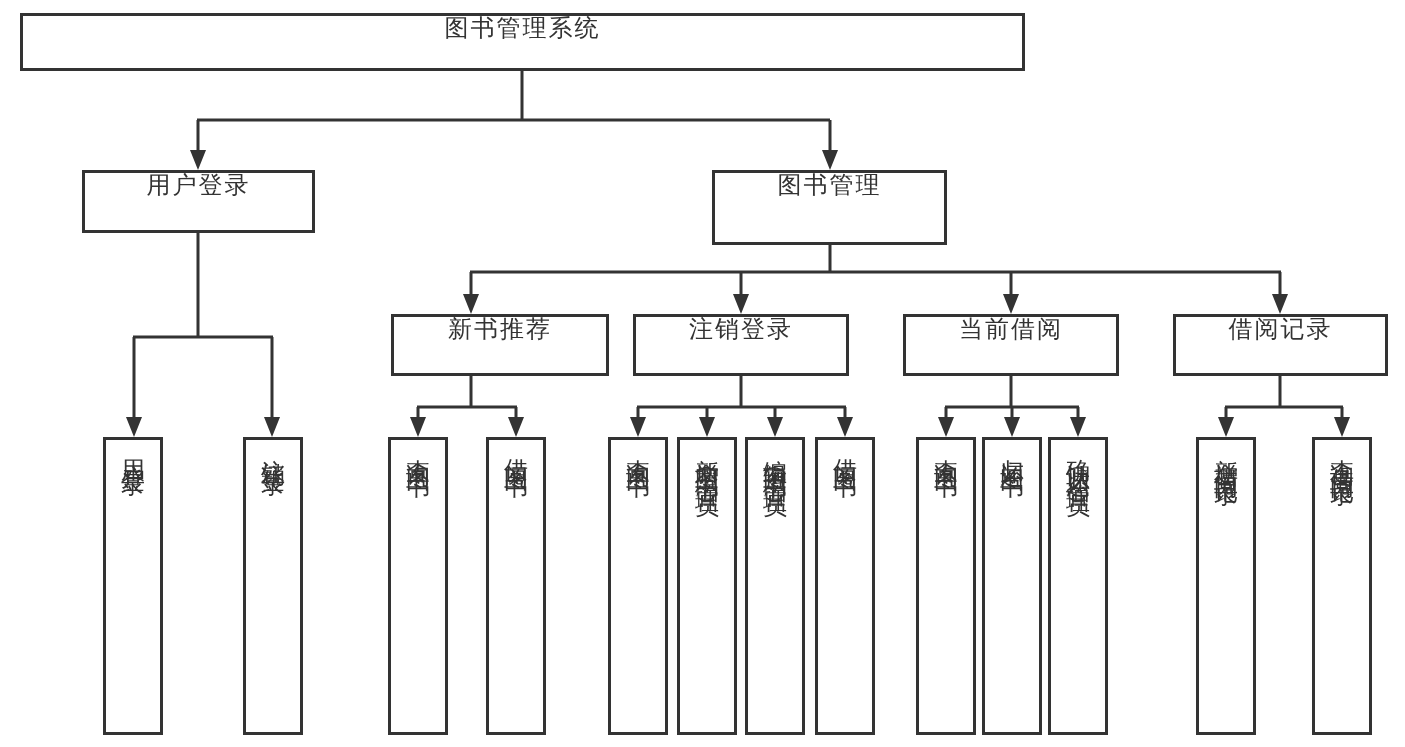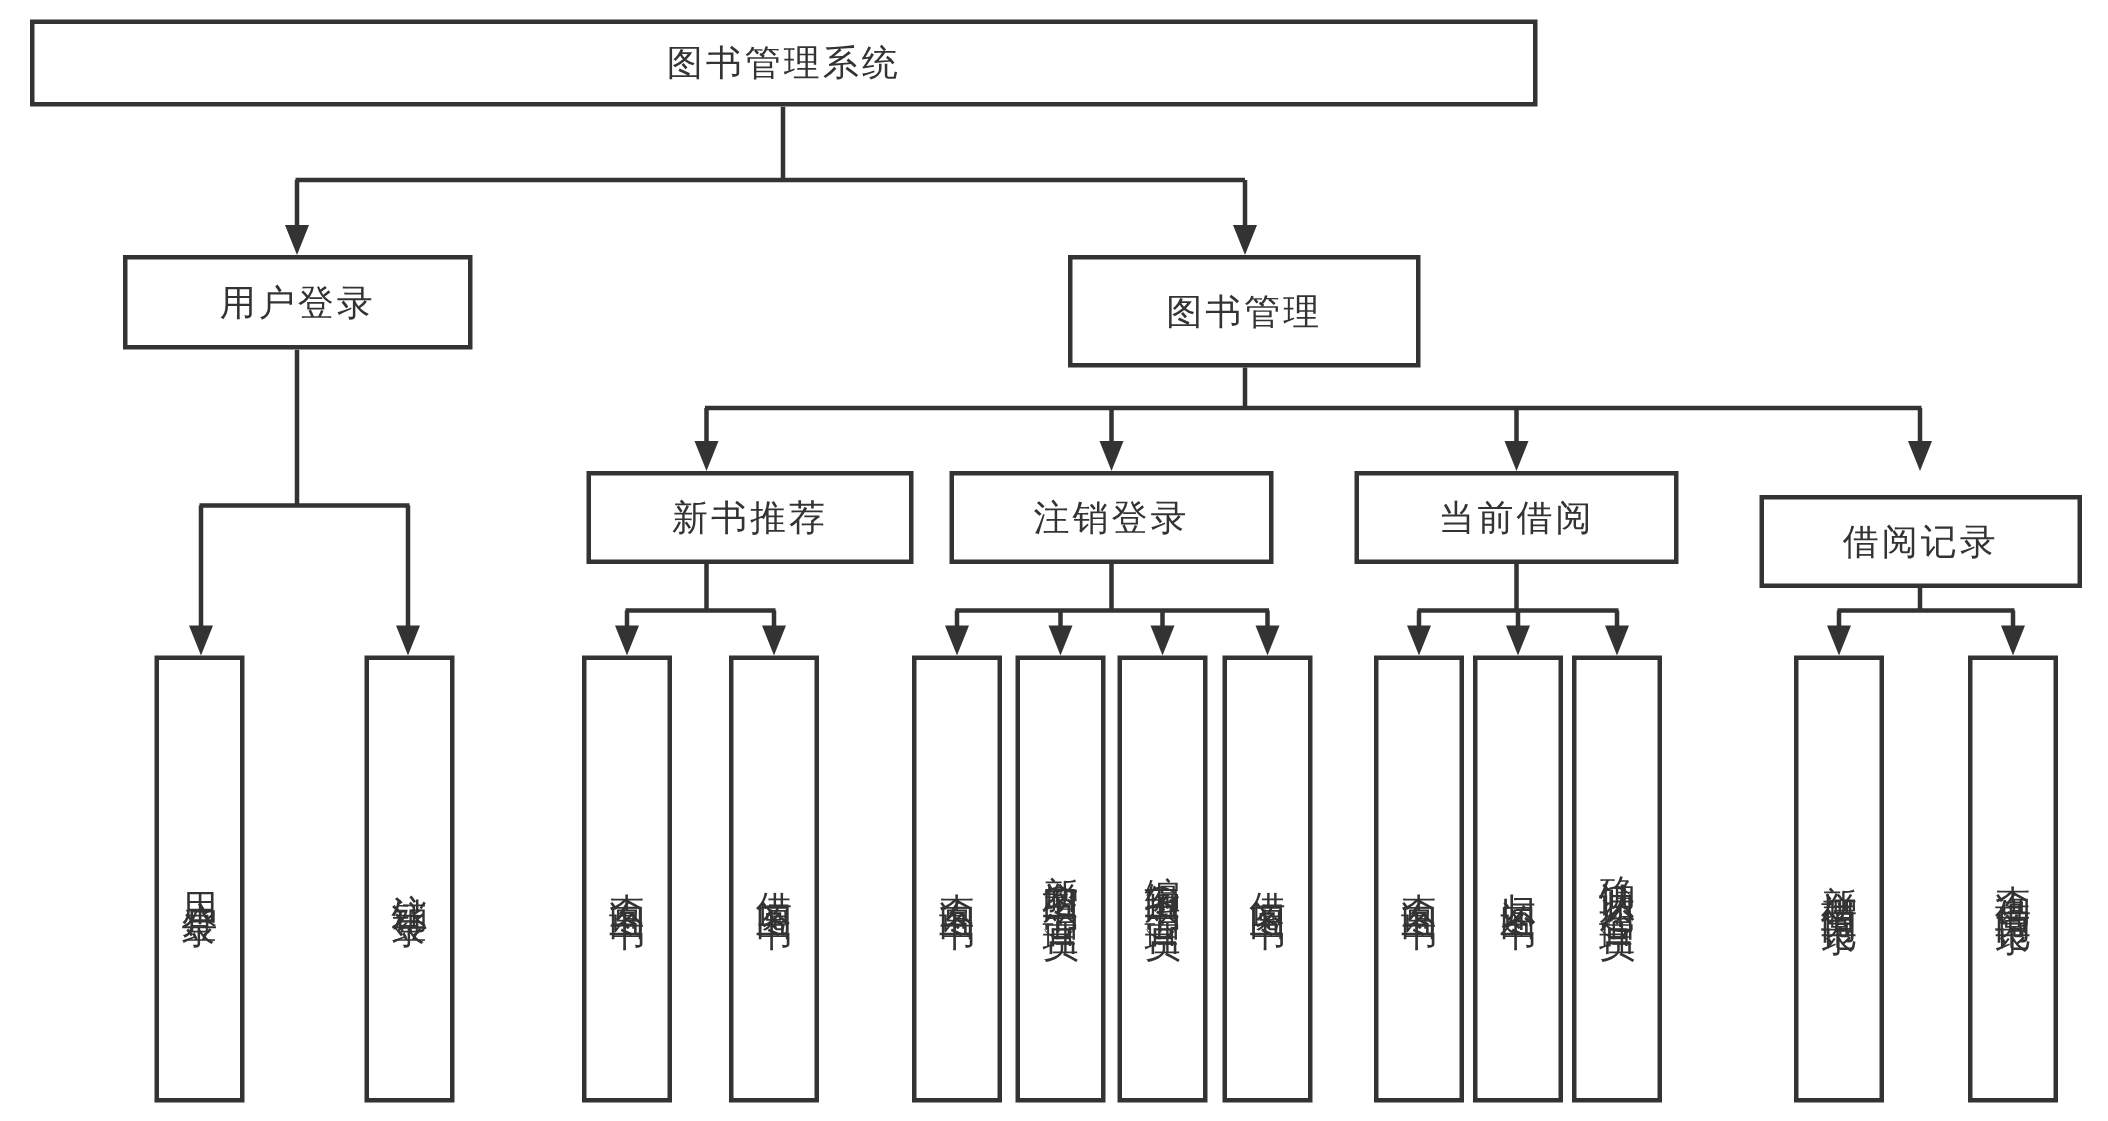--- a/index.html
+++ b/index.html
@@ -23,21 +23,20 @@
     height: 747px;
     z-index: 1;
   }
   .node, .vnode {
     position: absolute;
     box-sizing: border-box;
     background: #ffffff;
     border: 3px solid #333333;
     color: #333333;
     display: flex;
-    align-items: center;
     justify-content: center;
     z-index: 2;
   }
   .node span {
     font-size: 24px;
     letter-spacing: 2px;
     white-space: nowrap;
     line-height: 1;
   }
   .vnode span {
@@ -120,21 +119,21 @@
 
   <div class="node" style="left: 362px; top: 314px; width: 218px; height: 62px; border-color: rgb(51, 51, 51); color: rgb(51, 51, 51); margin-left: 29px;">
     <span>新书推荐</span>
   </div>
   <div class="node" style="left: 633px; top: 314px; width: 216px; height: 62px; border-color: rgb(51, 51, 51); color: rgb(51, 51, 51);">
     <span>注销登录</span>
   </div>
   <div class="node" style="left: 903px; top: 314px; width: 216px; height: 62px; border-color: rgb(51, 51, 51); color: rgb(51, 51, 51);">
     <span>当前借阅</span>
   </div>
-  <div class="node" style="left: 1173px; top: 314px; width: 215px; height: 62px; border-color: rgb(51, 51, 51); color: rgb(51, 51, 51); margin-top: 16px;">
+  <div class="node" style="left: 1173px; top: 314px; width: 215px; height: 62px; border-color: rgb(51, 51, 51); color: rgb(51, 51, 51);">
     <span>借阅记录</span>
   </div>
 
   <div class="vnode" style="left: 103px; top: 437px; width: 60px; height: 298px; border-color: rgb(51, 51, 51); color: rgb(51, 51, 51);">
     <span>用户登录</span>
   </div>
   <div class="vnode" style="left: 243px; top: 437px; width: 60px; height: 298px; border-color: rgb(51, 51, 51); color: rgb(51, 51, 51);">
     <span>注销登录</span>
   </div>
 

